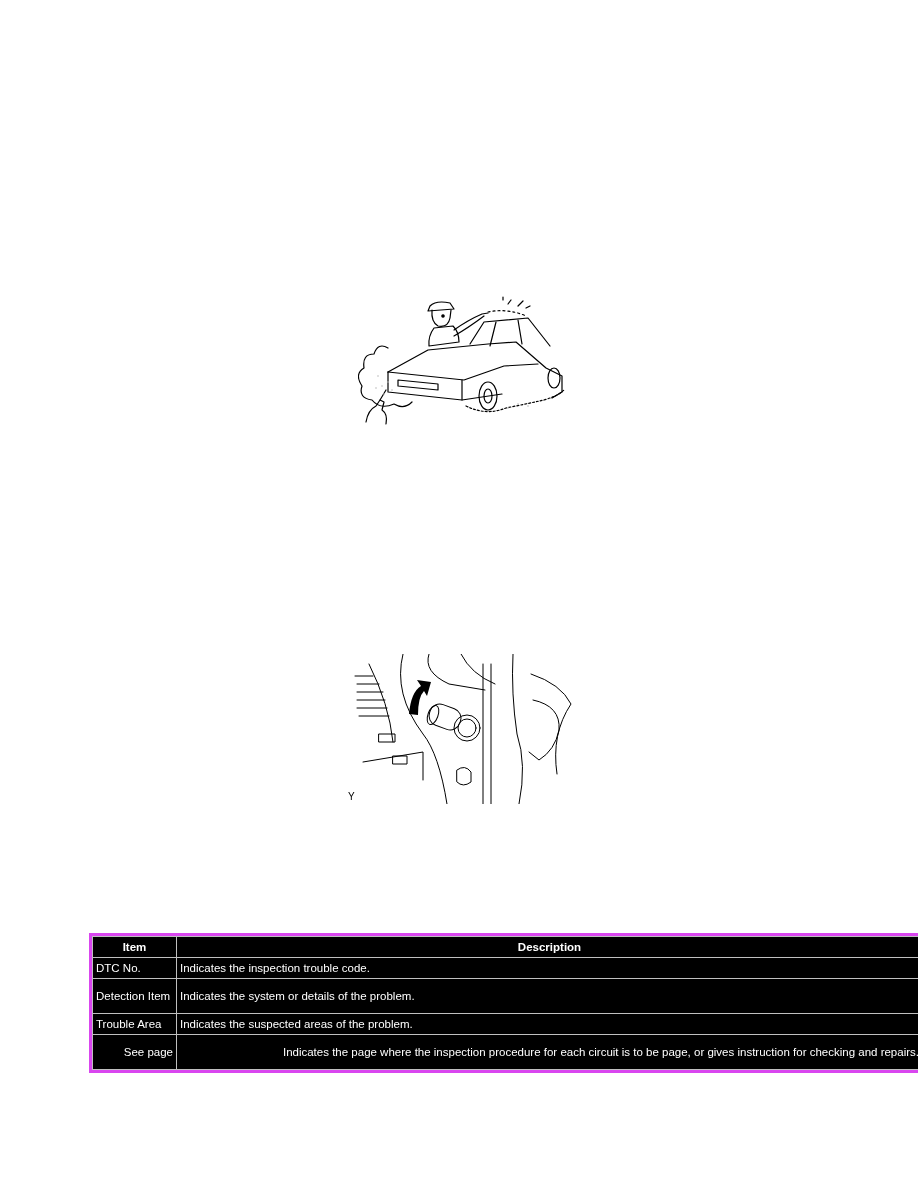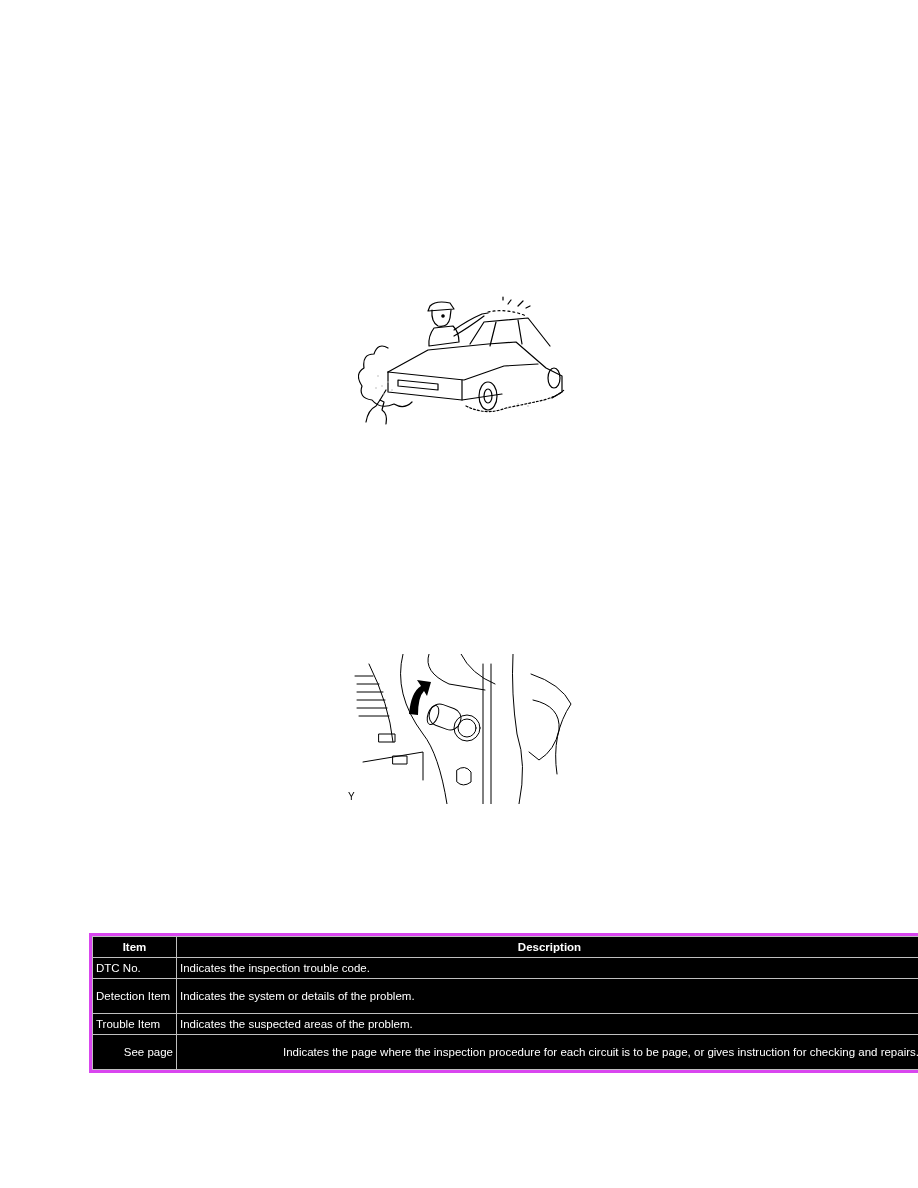--- a/index.html
+++ b/index.html
@@ -171,21 +171,21 @@
     <tbody>
       <tr class="r-dtc">
         <td class="col-item">DTC No.</td>
         <td>Indicates the inspection trouble code.</td>
       </tr>
       <tr class="r-det">
         <td class="col-item">Detection Item</td>
         <td>Indicates the system or details of the problem.</td>
       </tr>
       <tr class="r-tro">
-        <td class="col-item">Trouble Item</td>
+        <td class="col-item">Trouble Area</td>
         <td>Indicates the suspected areas of the problem.</td>
       </tr>
       <tr class="r-see">
         <td class="col-item">See page</td>
         <td>Indicates the page where the inspection procedure for each circuit is to be page, or gives instruction for checking and repairs.</td>
       </tr>
     </tbody>
   </table>
 </div>
 

